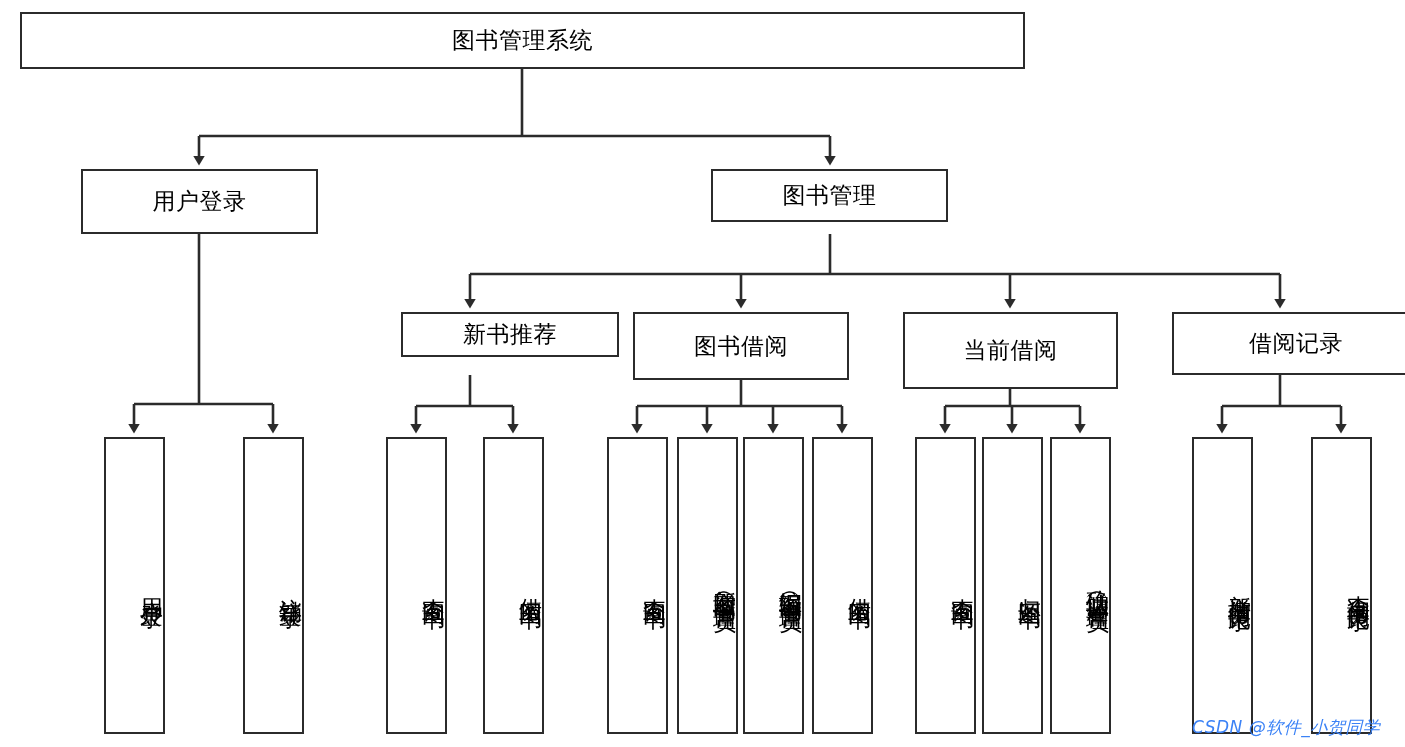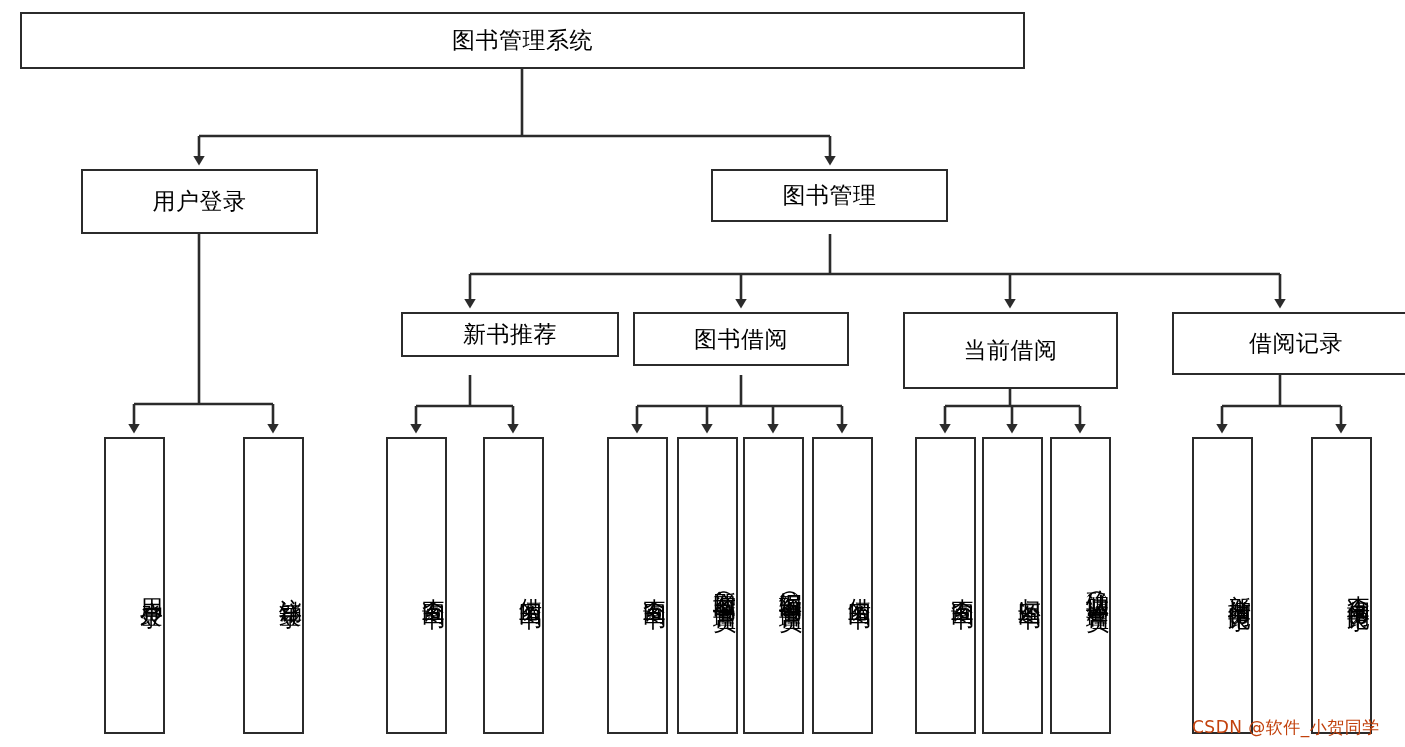--- a/index.html
+++ b/index.html
@@ -54,23 +54,24 @@
     display: block;
     writing-mode: vertical-rl;
     text-orientation: upright;
   }
   .node-title {
     font-size: 24px;
   }
   .watermark {
     position: absolute;
     font-size: 17px;
-    color: #c2410c;
+    color: #3b82f6;
     white-space: nowrap;
     letter-spacing: 0.5px;
+    font-style: italic;
   }
 </style>
 </head>
 <body>
 
 <div id="canvas">
 
   <svg class="edges" viewBox="0 0 1405 747" xmlns="http://www.w3.org/2000/svg">
     <defs>
       <marker id="arrow" markerWidth="10" markerHeight="12" refX="1.5" refY="6" orient="auto" markerUnits="userSpaceOnUse">
@@ -122,21 +123,21 @@
   </svg>
 
   <div class="node horizontal node-title" style="left:20px; top:12px; width:1005px; height:57px;">图书管理系统</div>
 
   <div class="node horizontal" style="left:81px; top:169px; width:237px; height:65px;">用户登录</div>
 
   <div class="node horizontal" style="left:711px; top:169px; width:237px; height:53px;">图书管理</div>
 
   <div class="node horizontal" style="left:361px; top:312px; width:218px; height:45px;margin-left:40px;">新书推荐</div>
 
-  <div class="node horizontal" style="left:633px; top:312px; width:216px; height:54px;">图书借阅</div>
+  <div class="node horizontal" style="left:633px; top:312px; width:216px; height:68px;">图书借阅</div>
 
   <div class="node horizontal" style="left:903px; top:312px; width:215px; height:77px;">当前借阅</div>
 
   <div class="node horizontal" style="left:1172px; top:312px; width:248px; height:63px;">借阅记录</div>
 
   <div class="node vertical" style="left:104px; top:437px; width:61px; height:297px;">
     <span>用户登录</span>
   </div>
 
   <div class="node vertical" style="left:243px; top:437px; width:61px; height:297px;">

